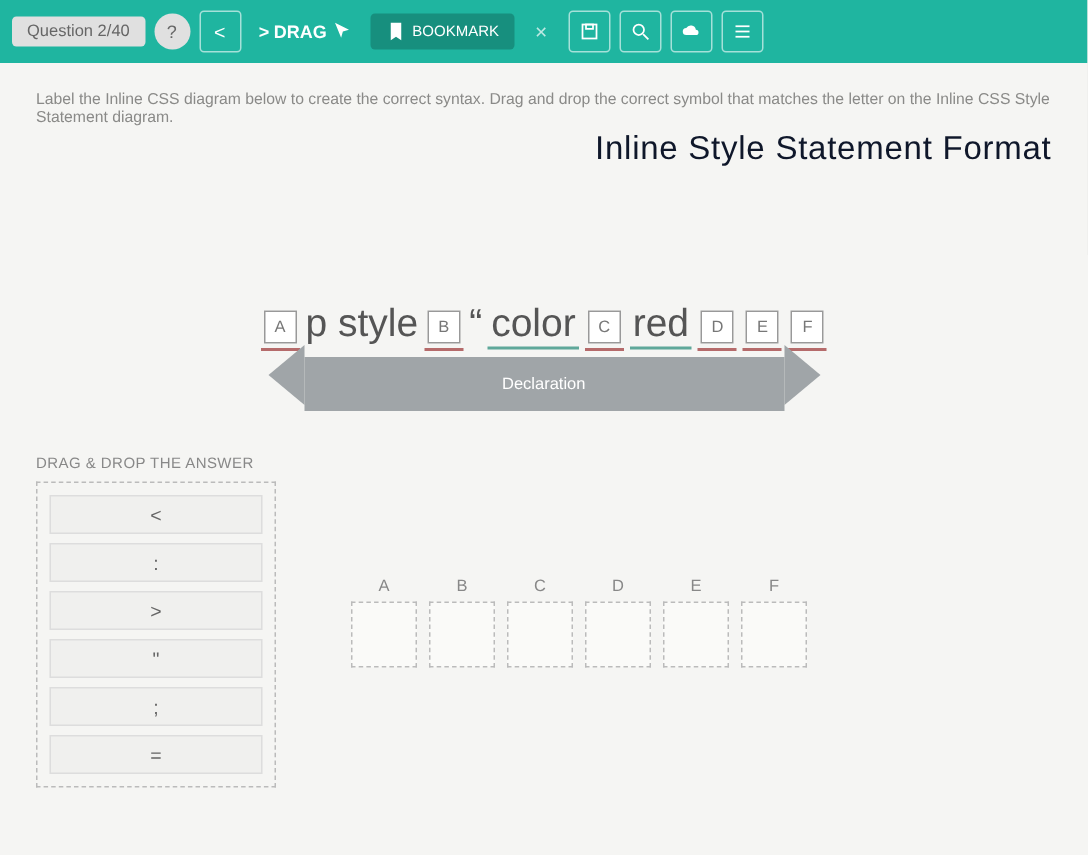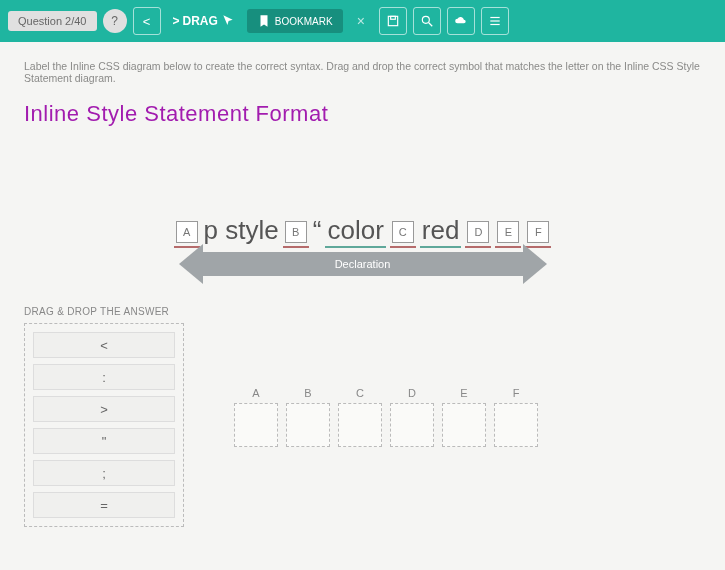--- a/index.html
+++ b/index.html
@@ -64,25 +64,25 @@
   .close-x { color: rgba(255,255,255,0.7); font-size: 14px; padding: 0 8px; }
   
   .content {
     background: #f5f5f3;
     padding: 18px 24px;
     height: calc(570px - 42px);
   }
   .instruction {
     color: #8a8a88;
     font-size: 10.5px;
-    margin-bottom: 17px;
+    margin-bottom: 2px;
   }
   .main-title {
-    text-align: left;
-    color: #a21caf;
+    text-align: right;
+    color: #0f172a;
     font-size: 22px;
     font-weight: 300;
     margin-bottom: 40px;
     letter-spacing: 0.5px;
   }
   
   .statement {
     display: flex;
     align-items: baseline;
     justify-content: center;
@@ -114,21 +114,21 @@
   }
   
   .arrow-wrap {
     display: flex;
     justify-content: center;
     margin-bottom: 30px;
   }
   .arrow {
     position: relative;
     background: #a0a5a8;
-    height: 24px;
+    height: 36px;
     width: 320px;
     display: flex;
     align-items: center;
     justify-content: center;
     color: #fff;
     font-size: 11px;
   }
   .arrow::before, .arrow::after {
     content: "";
     position: absolute;

